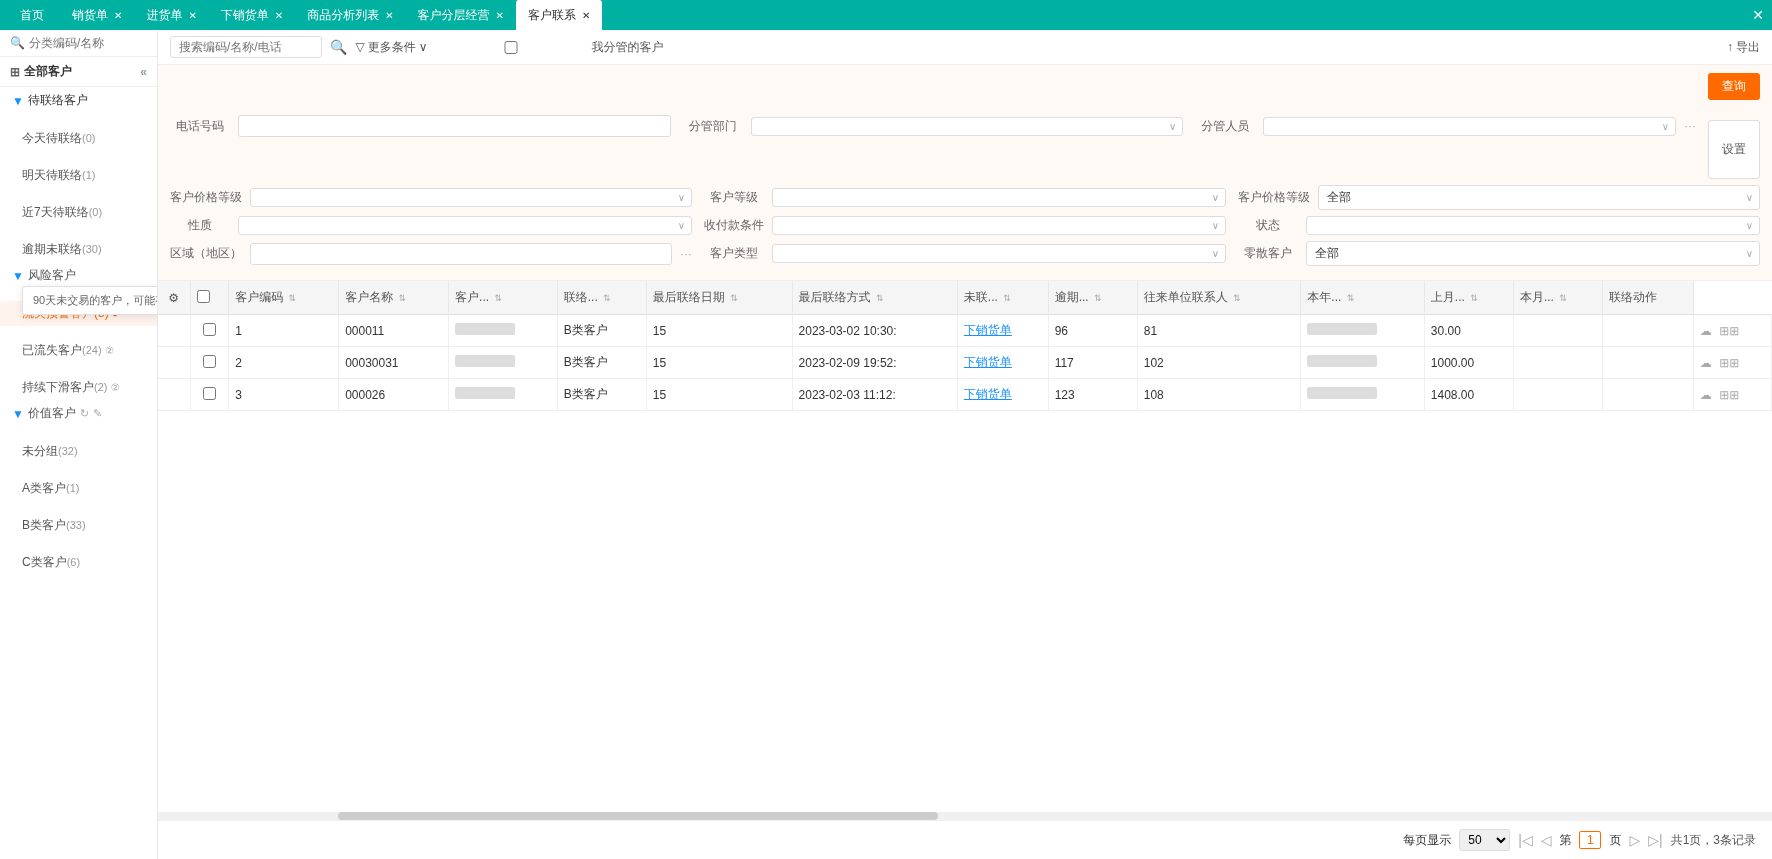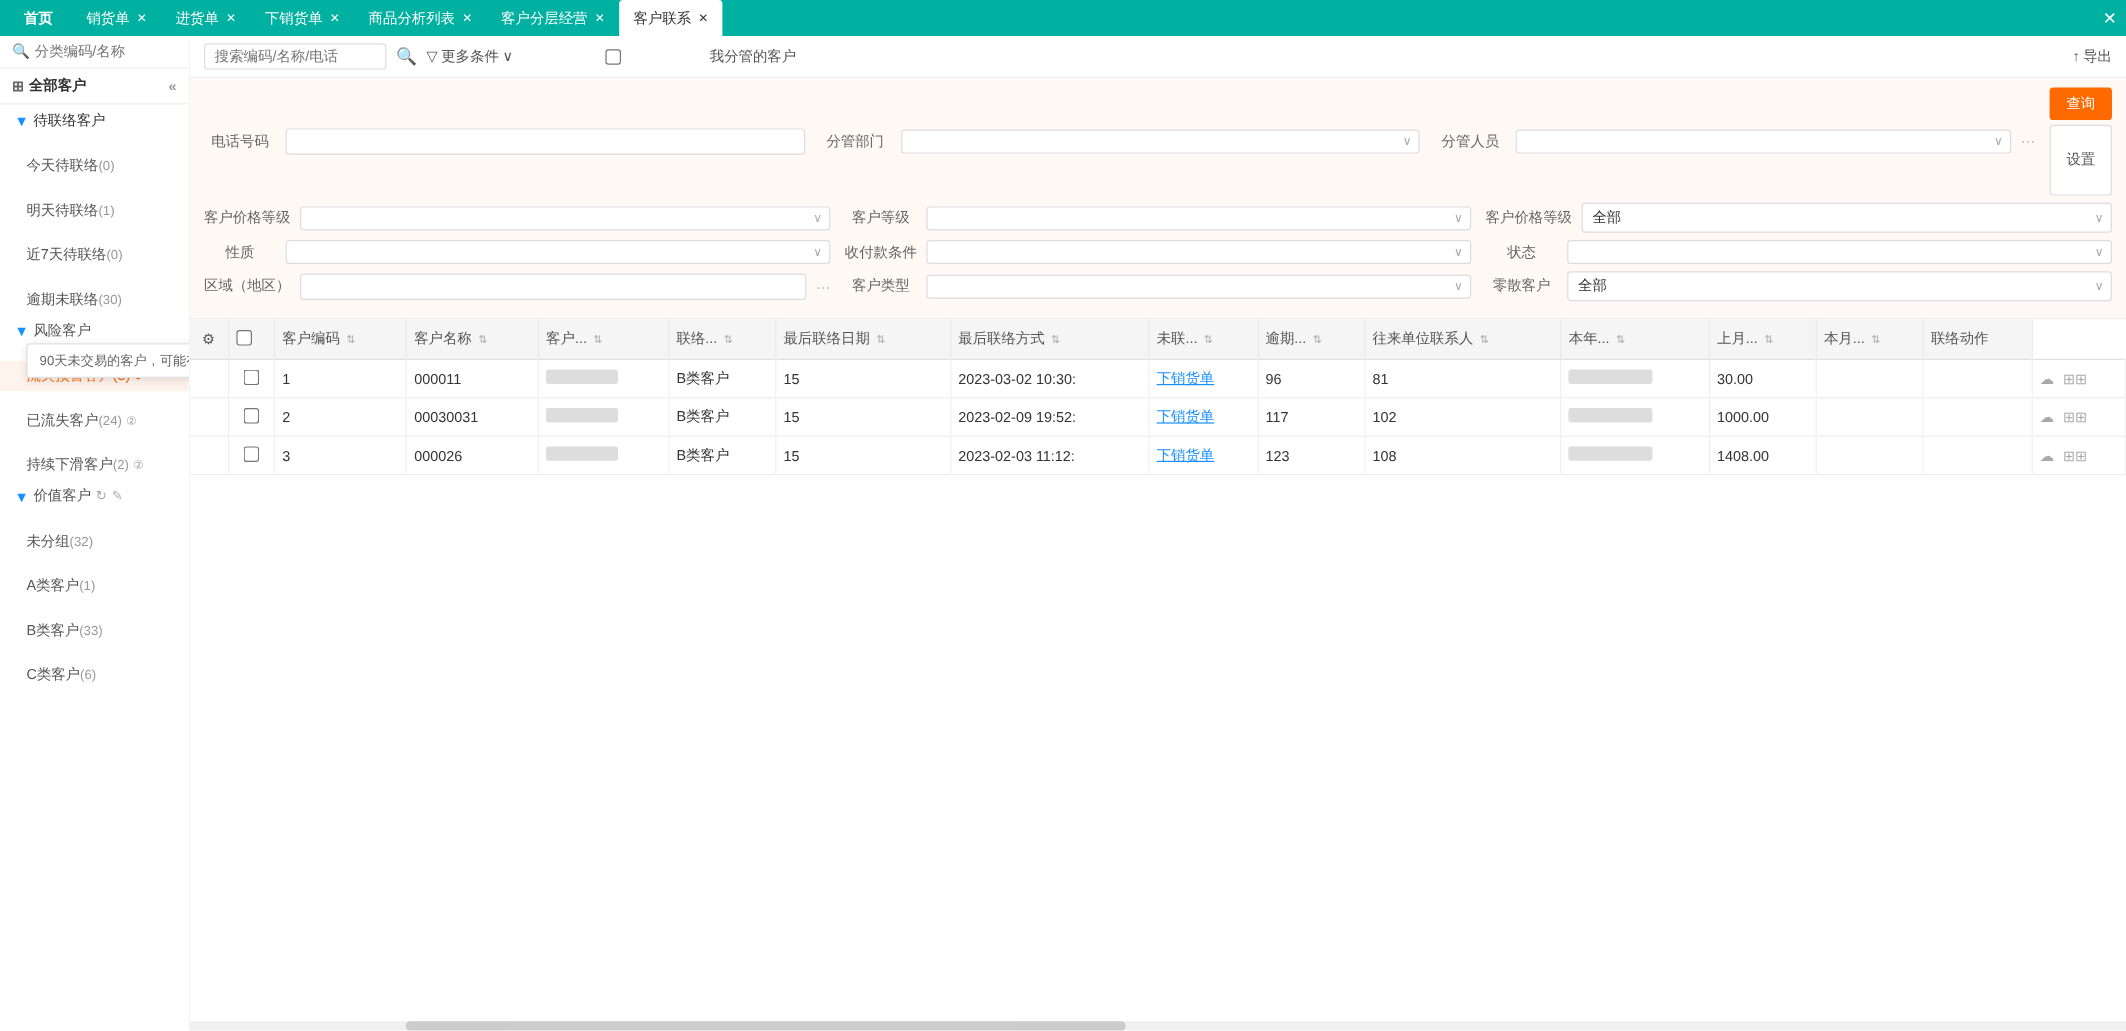--- a/index.html
+++ b/index.html
@@ -31,21 +31,20 @@
     }
     .top-nav .tab .close-icon {
       margin-left: 6px;
       font-size: 10px;
       cursor: pointer;
     }
     .top-nav .home {
       color: white;
       margin-right: 4px;
       font-size: 12px;
-      font-weight: bold;
     }
     .top-nav-right {
       margin-left: auto;
       color: white;
       font-size: 14px;
       cursor: pointer;
     }
 
     
     .main-layout {
@@ -265,21 +264,21 @@
       color: #555;
       border: 1px solid #ddd;
       border-radius: 3px;
       padding: 20px 10px;
       cursor: pointer;
       font-size: 12px;
     }
     .btn-group-right {
       display: flex;
       flex-direction: column;
-      gap: 4px;
+      gap: 20px;
       margin-left: auto;
     }
     .filter-more-icon {
       color: #aaa;
       cursor: pointer;
     }
 
     
     .table-container {
       flex: 1;
@@ -705,14 +704,30 @@
       </td>
     </tr>
           </tbody>
       </table>
     </div>
 
     <div class="scroll-bar-container">
       <div class="scroll-bar-thumb"></div>
     </div>
 
+    <div class="pagination">
+      <span>每页显示</span>
+      <select>
+        <option>50</option>
+        <option>100</option>
+        <option>200</option>
+      </select>
+      <span class="page-nav">|◁</span>
+      <span class="page-nav">◁</span>
+      <span>第</span>
+      <span class="page-num">1</span>
+      <span>页</span>
+      <span class="page-nav">▷</span>
+      <span class="page-nav">▷|</span>
+      <span class="page-info">共1页，3条记录</span>
+    </div>
   </div>
 </div>
 
 </body></html>

